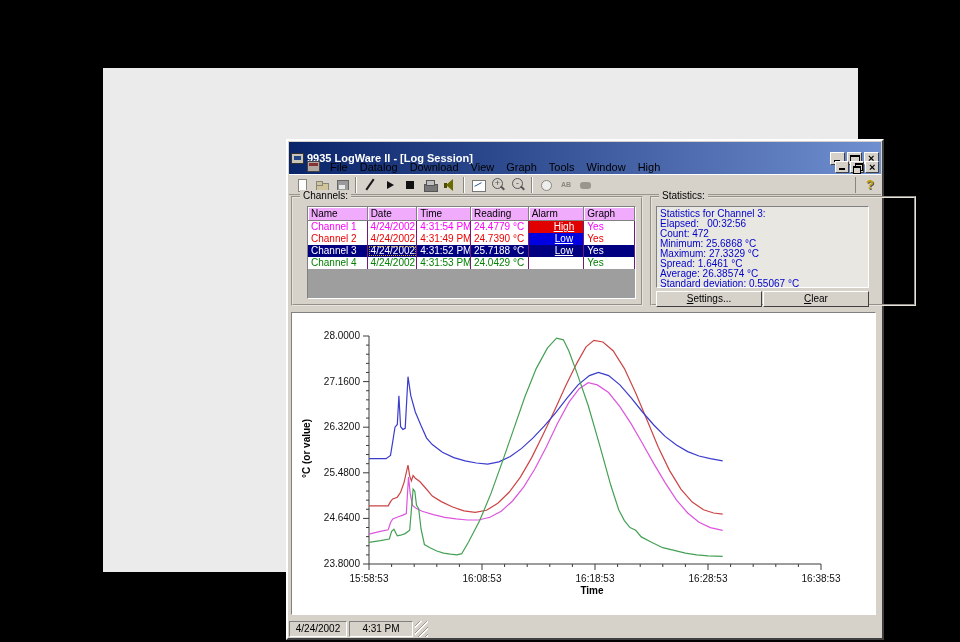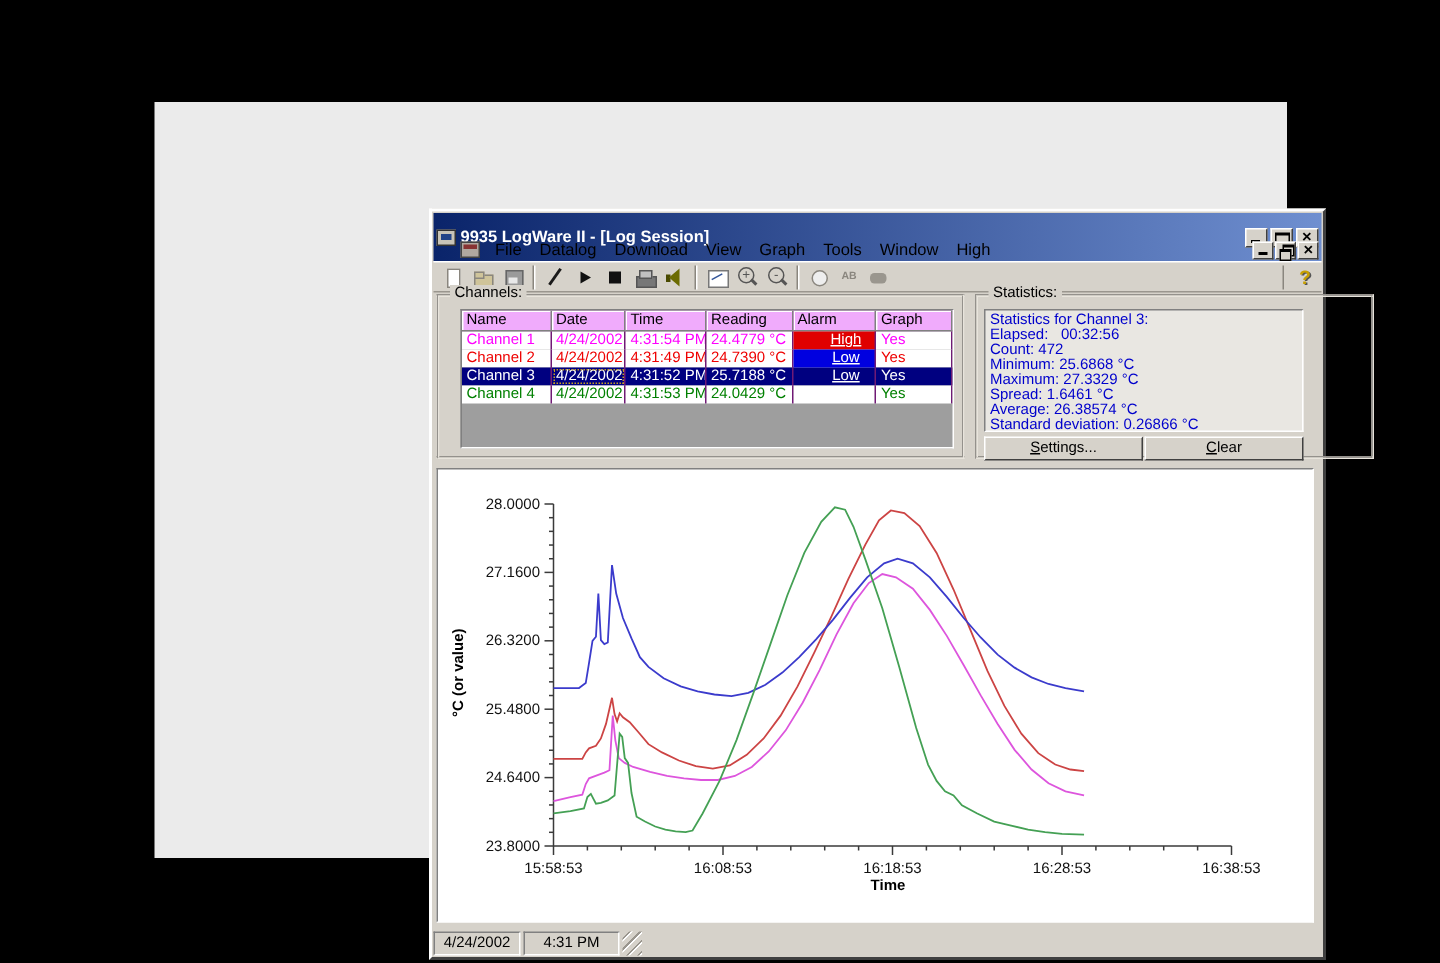--- a/index.html
+++ b/index.html
@@ -248,21 +248,21 @@
     <div class="groupbox gb-stats">
       <span class="group-label">Statistics:</span>
       <div class="stats-panel" style="color: rgb(0, 0, 204);">
         <div class="stats-line">Statistics for Channel 3:</div>
         <div class="stats-line">Elapsed:   00:32:56</div>
         <div class="stats-line">Count: 472</div>
         <div class="stats-line">Minimum: 25.6868 °C</div>
         <div class="stats-line">Maximum: 27.3329 °C</div>
         <div class="stats-line">Spread: 1.6461 °C</div>
         <div class="stats-line">Average: 26.38574 °C</div>
-        <div class="stats-line">Standard deviation: 0.26866 °C</div>
+        <div class="stats-line">Standard deviation: 0.55067 °C</div>
       </div>
       <div class="stats-btns">
         <div class="px-btn">
             <span>Settings...</span>
           </div>
         <div class="px-btn">
             <span>Clear</span>
           </div>
       </div>
     </div>

